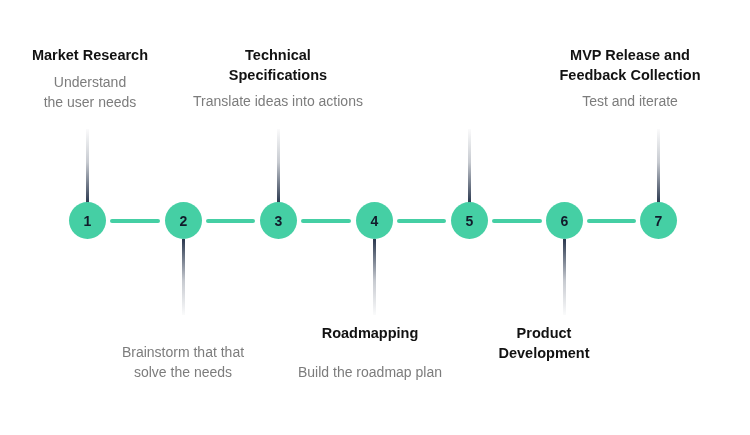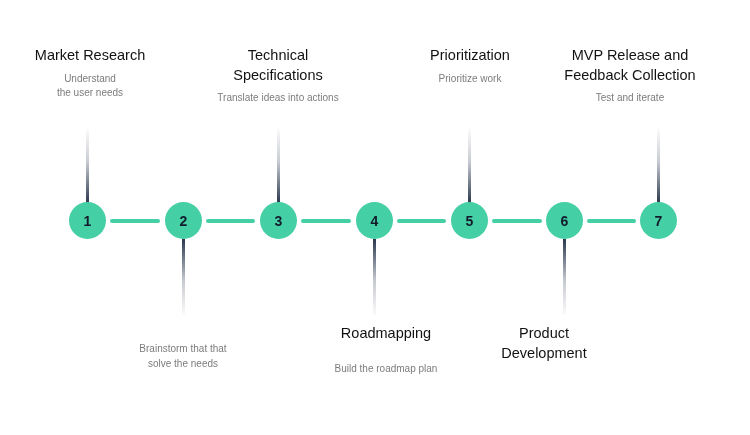--- a/index.html
+++ b/index.html
@@ -57,28 +57,28 @@
     background: linear-gradient(to top, rgba(30,44,68,0.02) 0%, rgba(30,44,68,0.25) 45%, rgba(30,44,68,0.95) 100%);
   }
 
   
   .label {
     position: absolute;
     text-align: center;
   }
   .label .title {
     font-size: 14.5px;
-    font-weight: normal;
+    font-weight: bold;
     color: #121212;
     line-height: 1.35;
     white-space: pre-line;
     margin: 0;
   }
   .label .desc {
-    font-size: 10px;
+    font-size: 14px;
     font-weight: normal;
     color: #7c7c7c;
     line-height: 1.45;
     white-space: pre-line;
     margin: 7px 0 0 0;
   }
   .label.above .desc { margin-top: 6px; }
   .label.below .desc { margin-top: 18px; }
 </style>
 </head>
@@ -128,37 +128,33 @@
     <p class="desc">Understand
 the user needs</p>
   </div>
 
   <div class="label above" style="left:183px; top:46px; width:190px;">
     <p class="title">Technical
 Specifications</p>
     <p class="desc">Translate ideas into actions</p>
   </div>
 
-  <div class="label above" style="left:385px; top:46px; width:170px;">
-    <p class="title">Prioritization</p>
-    <p class="desc">Prioritize work</p>
-  </div>
 
   <div class="label above" style="left:538px; top:46px; width:184px;">
     <p class="title">MVP Release and
 Feedback Collection</p>
     <p class="desc">Test and iterate</p>
   </div>
 
   <div class="label below" style="left:93px; top:324px; width:180px;">
     <p class="desc">Brainstorm that that
 solve the needs</p>
   </div>
 
-  <div class="label below" style="left:296px; top:324px; width:180px;">
+  <div class="label below" style="left:280px; top:324px; width:180px;">
     <p class="title">Roadmapping</p>
     <p class="desc">Build the roadmap plan</p>
   </div>
 
   <div class="label below" style="left:454px; top:324px; width:180px;">
     <p class="title">Product
 Development</p>
   </div>
 
 </div>

